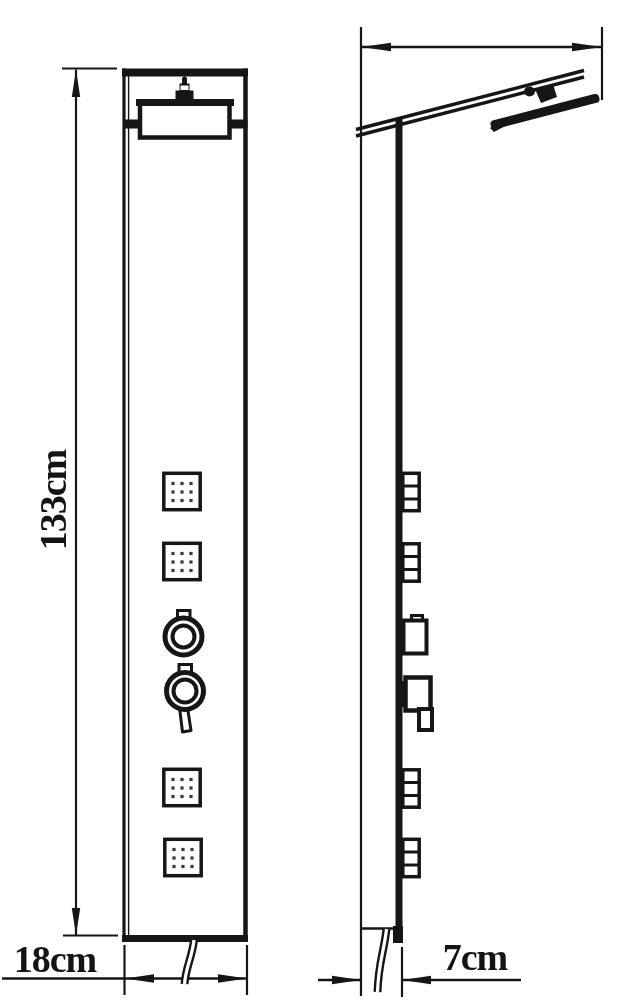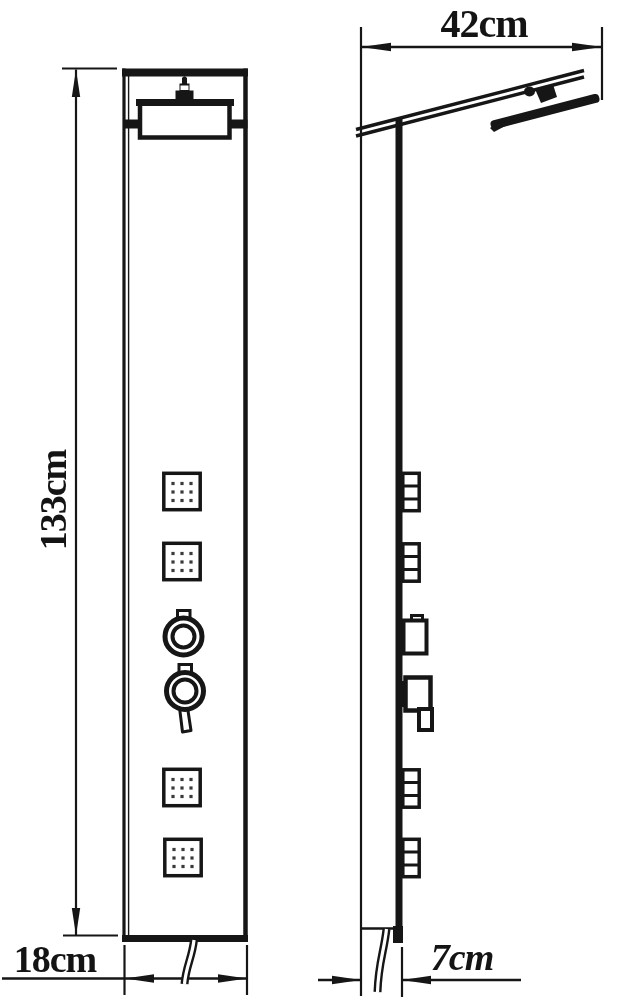--- a/index.html
+++ b/index.html
@@ -16,21 +16,21 @@
     font-size:38px;
     color:#141414;
     white-space:nowrap;
     letter-spacing:-1px;
     transform:translate(-50%,-50%);
     line-height:1;
   }
   #label-42  { left:484px; top:24px; font-size:40px; }
   #label-133 { left:53px;  top:500px; transform:translate(-50%,-50%) rotate(-90deg); }
   #label-18  { left:55px;  top:959px;text-align:right; }
-  #label-7   { left:462px; top:957px;font-style:italic; }
+  #label-7   { left:475px; top:957px; }
 </style>
 </head>
 <body>
 
 <div class="canvas">
 
   <svg width="624" height="1003" viewBox="0 0 624 1003">
     <defs>
 
       <g id="jetF">
@@ -166,16 +166,15 @@
       <path d="M194,940 C192,958 186,966 184.5,984" stroke="#161616" stroke-width="8"></path>
       <path d="M194,940 C192,958 186,966 184.5,984" stroke="#ffffff" stroke-width="3.2"></path>
     </g>
     <g fill="none">
       <path d="M386.5,929 C384,952 378.5,962 377.5,992" stroke="#161616" stroke-width="8"></path>
       <path d="M386.5,929 C384,952 378.5,962 377.5,992" stroke="#ffffff" stroke-width="3.2"></path>
     </g>
   </svg>
 
   <div class="dim-label" id="label-133">133cm</div>
-  <div class="dim-label" id="label-42">42cm</div>
   <div class="dim-label" id="label-18">18cm</div>
   <div class="dim-label" id="label-7">7cm</div>
 </div>
 
 </body></html>

